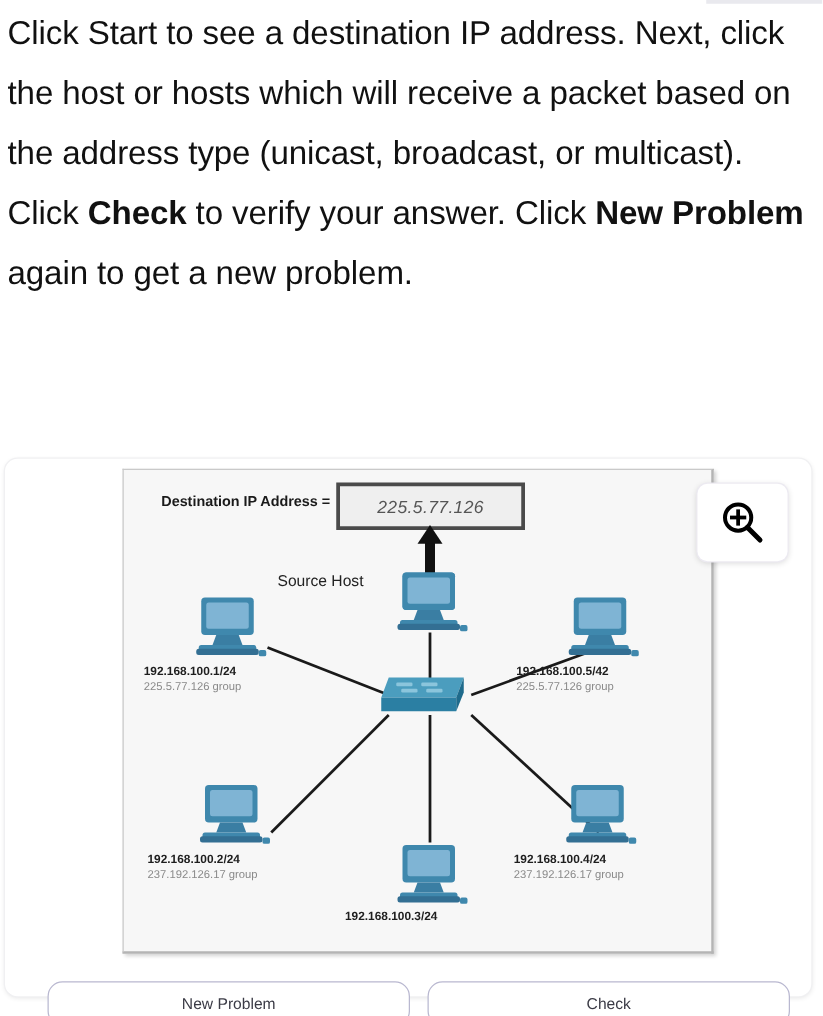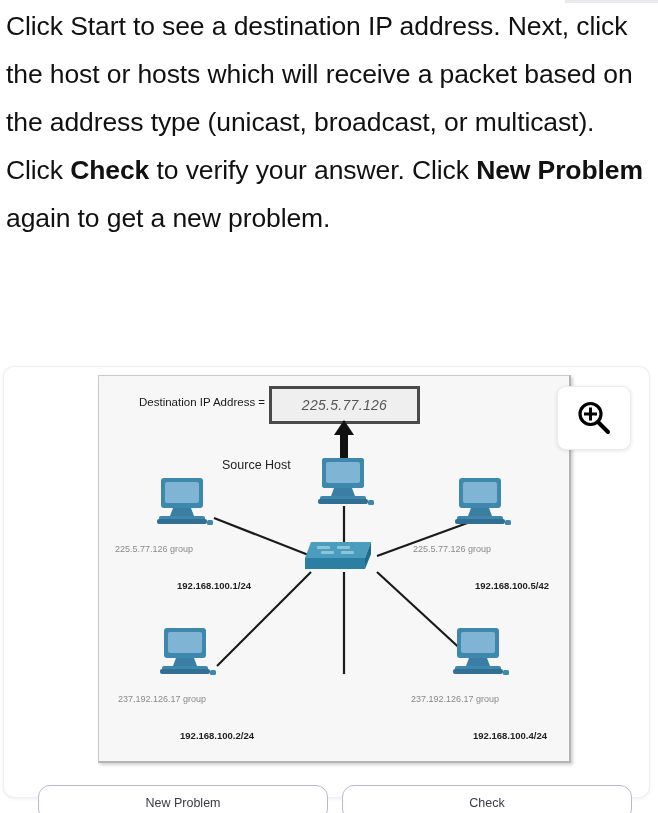--- a/index.html
+++ b/index.html
@@ -38,22 +38,22 @@
     position:absolute;left:0;top:0;width:470px;height:385px;
     background:#f7f7f7;
     border:1px solid #c9c9c9;
     border-right:2px solid #b4b4b4;
     border-bottom:2px solid #b4b4b4;
     box-shadow:2px 2px 3px rgba(0,0,0,.18);
   }
 
   
   .dest-label{
-    position:absolute;left:40px;top:20px;
-    font-size:11.5px;font-weight:400;color:#1a1a1a;white-space:nowrap;
+    position:absolute;left:30px;top:20px;
+    font-size:11.5px;font-weight:700;color:#1a1a1a;white-space:nowrap;
   }
   .dest-box{
     position:absolute;left:170px;top:10px;width:145px;height:32px;
     background:#efefef;border:3px solid #4a4a4a;
     display:flex;align-items:center;justify-content:center;
   }
   .dest-box span{
     font-size:14px;color:#555;letter-spacing:.3px;
     font-family:"Liberation Sans",sans-serif;
     font-style:italic;
@@ -63,22 +63,22 @@
   .up-arrow{position:absolute;left:234px;top:44px;width:22px;height:40px;}
 
   
   .links{position:absolute;left:0;top:0;width:470px;height:385px;}
 
   
   .node{position:absolute;width:64px;height:52px;}
   .pc{position:absolute;left:0;top:0;width:64px;height:52px;}
 
   .node-label{
-    position:absolute;left:-36px;width:136px;text-align:right;
-    font-size:9.5px;font-weight:700;color:#1e1e1e;white-space:nowrap;margin-top:48px;
+    position:absolute;left:-36px;width:136px;text-align:left;
+    font-size:9.5px;font-weight:700;color:#1e1e1e;white-space:nowrap;
   }
   .node-sub{
     position:absolute;left:-36px;width:136px;
     font-size:9px;color:#8a8a8a;white-space:nowrap;
   }
 
   .src-text{
     position:absolute;left:123px;top:82px;
     font-size:12.5px;color:#222;white-space:nowrap;
   }
@@ -186,20 +186,31 @@
             <rect x="14" y="6" width="34" height="21" rx="2" fill="#7fb4d4"></rect>
             <path d="M22 32 h18 l3 8 h-24 z" fill="#3a7ea3"></path>
             <rect x="8" y="40" width="46" height="6" rx="2" fill="#3f88ad"></rect>
             <rect x="6" y="43" width="50" height="5" rx="2" fill="#336f93"></rect>
             <rect x="56" y="44" width="6" height="5" rx="1.5" fill="#3f88ad"></rect>
           </svg>
           <div class="node-label" style="top:56px;">192.168.100.2/24</div>
           <div class="node-sub" style="top:68px;">237.192.126.17 group</div>
         </div>
 
+        <div class="node" style="left:213px;top:298px;">
+          <svg class="pc" viewBox="0 0 64 52">
+            <rect x="10" y="2" width="42" height="30" rx="3" fill="#3f88ad"></rect>
+            <rect x="14" y="6" width="34" height="21" rx="2" fill="#7fb4d4"></rect>
+            <path d="M22 32 h18 l3 8 h-24 z" fill="#3a7ea3"></path>
+            <rect x="8" y="40" width="46" height="6" rx="2" fill="#3f88ad"></rect>
+            <rect x="6" y="43" width="50" height="5" rx="2" fill="#336f93"></rect>
+            <rect x="56" y="44" width="6" height="5" rx="1.5" fill="#3f88ad"></rect>
+          </svg>
+          <div class="node-label" style="top:54px;">192.168.100.3/24</div>
+        </div>
 
         <div class="node" style="left:348px;top:250px;">
           <svg class="pc" viewBox="0 0 64 52">
             <rect x="10" y="2" width="42" height="30" rx="3" fill="#3f88ad"></rect>
             <rect x="14" y="6" width="34" height="21" rx="2" fill="#7fb4d4"></rect>
             <path d="M22 32 h18 l3 8 h-24 z" fill="#3a7ea3"></path>
             <rect x="8" y="40" width="46" height="6" rx="2" fill="#3f88ad"></rect>
             <rect x="6" y="43" width="50" height="5" rx="2" fill="#336f93"></rect>
             <rect x="56" y="44" width="6" height="5" rx="1.5" fill="#3f88ad"></rect>
           </svg>

